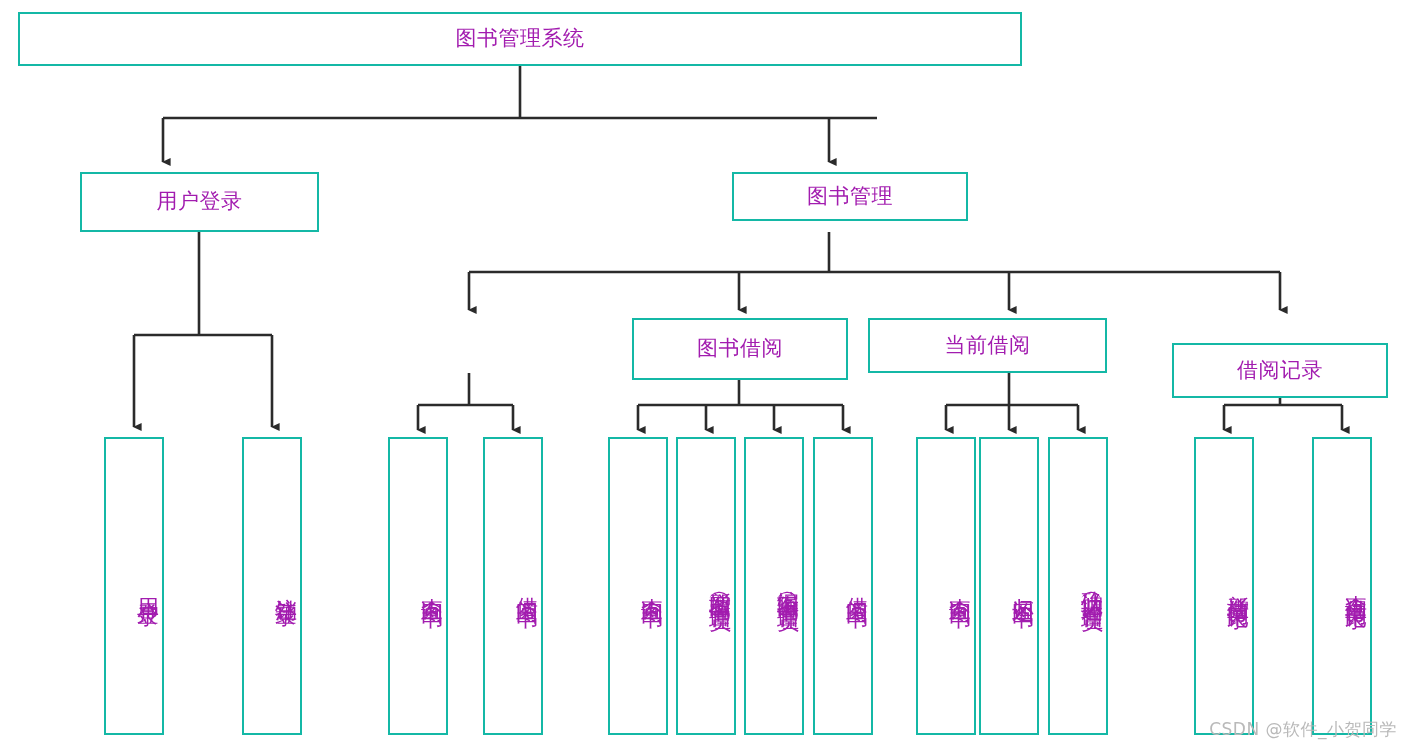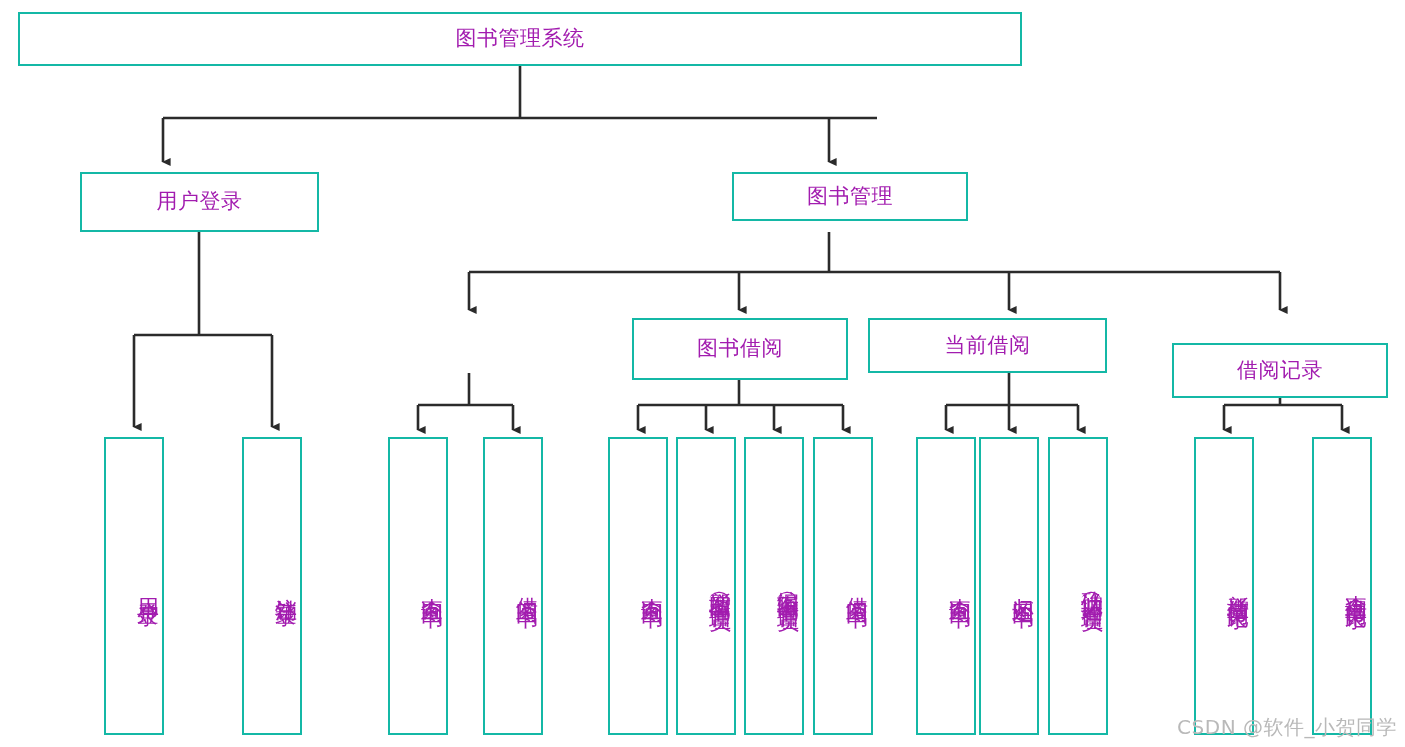--- a/index.html
+++ b/index.html
@@ -54,21 +54,21 @@
   .node.vert .vtext {
     writing-mode: vertical-rl;
     text-orientation: upright;
     display: block;
     text-align: center;
   }
   .watermark {
     position: absolute;
     right: 8px;
     bottom: 6px;
-    font-size: 20px;
+    font-size: 17px;
     color: #b9b9b9;
     letter-spacing: 0.5px;
     white-space: nowrap;
     user-select: none;
   }
 </style>
 </head>
 <body>
 
 <div id="diagram-root">

